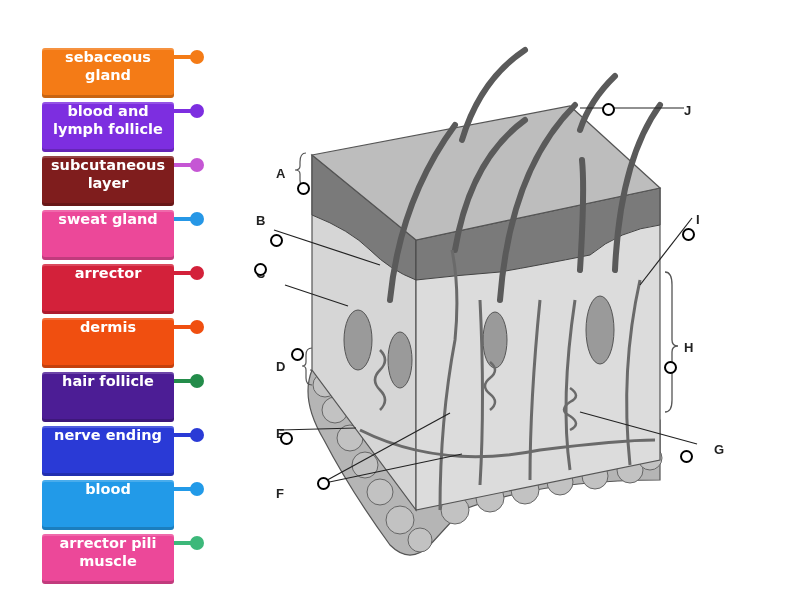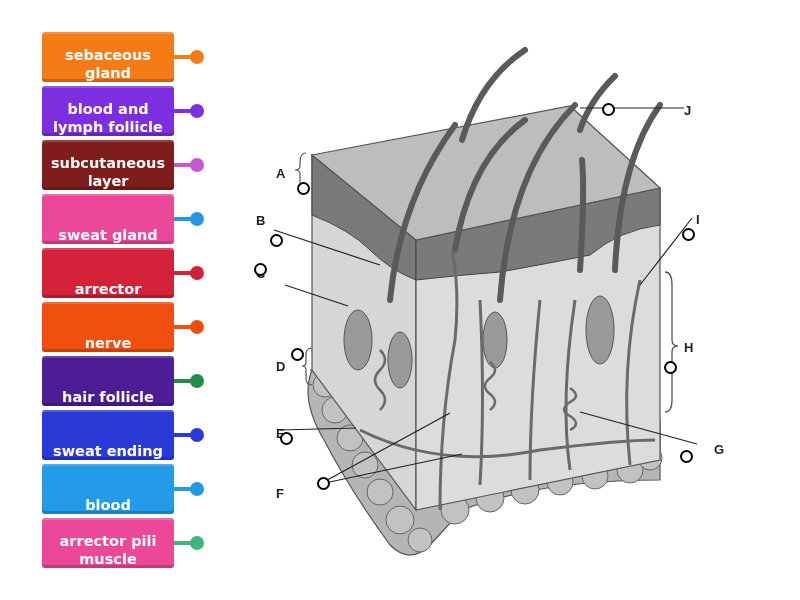--- a/index.html
+++ b/index.html
@@ -3,22 +3,22 @@
 <meta charset="utf-8">
 <style>
   html, body { margin:0; padding:0; }
   body {
     width:800px; height:600px; background:#ffffff; position:relative; overflow:hidden;
     font-family: "DejaVu Sans", "Liberation Sans", sans-serif;
   }
   .tiles { position:absolute; left:42px; top:32px; width:170px; }
   .tile-row { position:relative; height:50px; margin-bottom:4px; }
   .tile {
-    position:absolute; left:0; top:0; width:132px; height:50px; border-radius:3px;
-    display:flex; align-items:flex-end; justify-content:center; text-align:center;
+    position:absolute; left:0; top:16px; width:132px; height:50px; border-radius:3px;
+    display:flex; align-items:flex-start; justify-content:center; text-align:center;
     color:#fff; font-weight:bold; font-size:14.5px; line-height:18px;
     box-shadow: inset 0 -3px 0 rgba(0,0,0,0.18), inset 0 2px 0 rgba(255,255,255,0.18);
     cursor:grab;
   }
   .tile span { padding:0 3px; }
   .connector { position:absolute; left:132px; top:23px; width:20px; height:4px; }
   .dot { position:absolute; left:148px; top:18px; width:14px; height:14px; border-radius:50%; }
 
   .diagram { position:absolute; left:240px; top:40px; width:520px; height:540px; }
   .lbl { position:absolute; font-family:"Liberation Sans", sans-serif; font-weight:bold; font-size:13px; color:#222; }
@@ -61,35 +61,35 @@
   </div>
   <div class="tile-row">
     <div class="tile" style="background:#d3213a">
         <span>arrector</span>
       </div>
     <div class="connector" style="background:#d3213a"></div>
     <div class="dot" style="background:#d3213a"></div>
   </div>
   <div class="tile-row">
     <div class="tile" style="background:#f04f10">
-        <span>nerve</span>
+        <span>dermis</span>
       </div>
     <div class="connector" style="background:#f04f10"></div>
     <div class="dot" style="background:#f04f10"></div>
   </div>
   <div class="tile-row">
     <div class="tile" style="background:#4c1d95">
         <span>hair follicle</span>
       </div>
     <div class="connector" style="background:#238c4a"></div>
     <div class="dot" style="background:#238c4a"></div>
   </div>
   <div class="tile-row">
     <div class="tile" style="background:#2a3ad6">
-        <span>sweat ending</span>
+        <span>nerve ending</span>
       </div>
     <div class="connector" style="background:#2a3ad6"></div>
     <div class="dot" style="background:#2a3ad6"></div>
   </div>
   <div class="tile-row">
     <div class="tile" style="background:#229ae8">
         <span>blood</span>
       </div>
     <div class="connector" style="background:#229ae8"></div>
     <div class="dot" style="background:#229ae8"></div>

